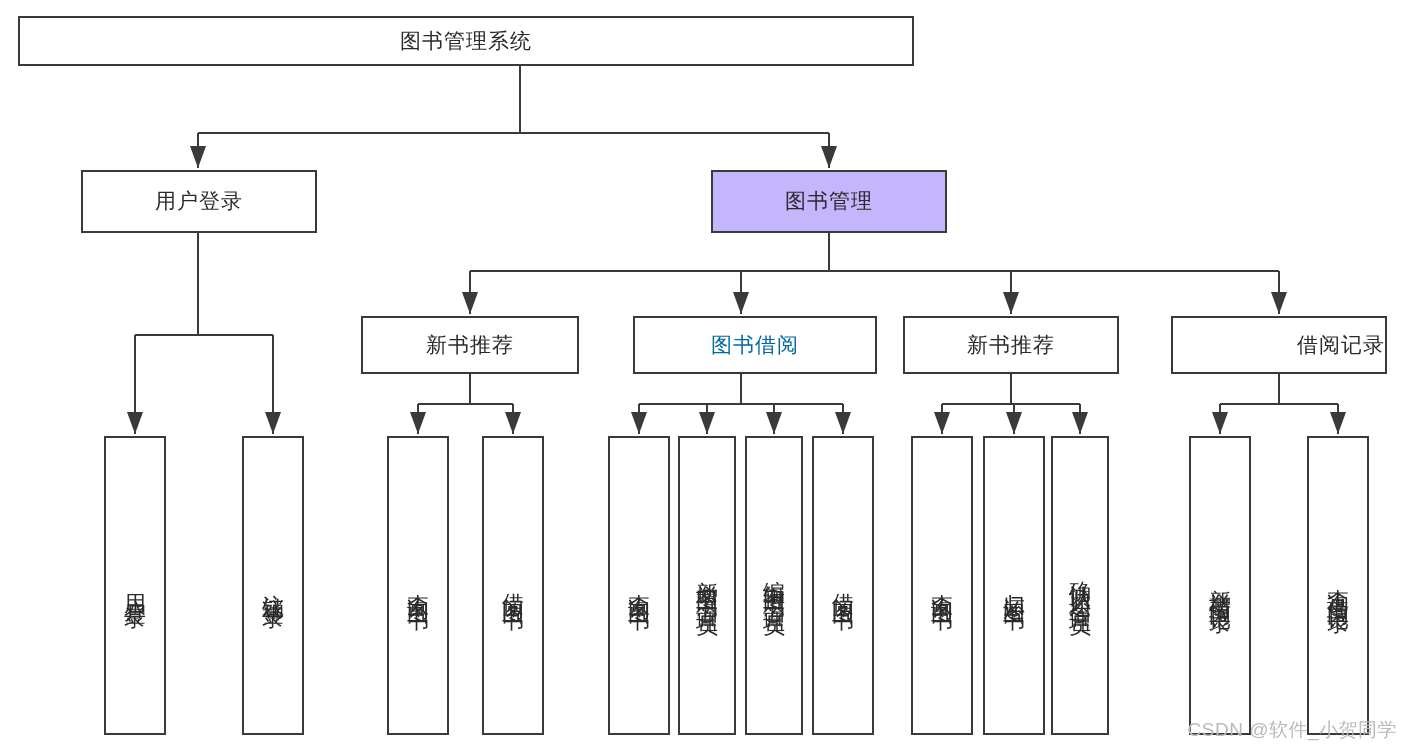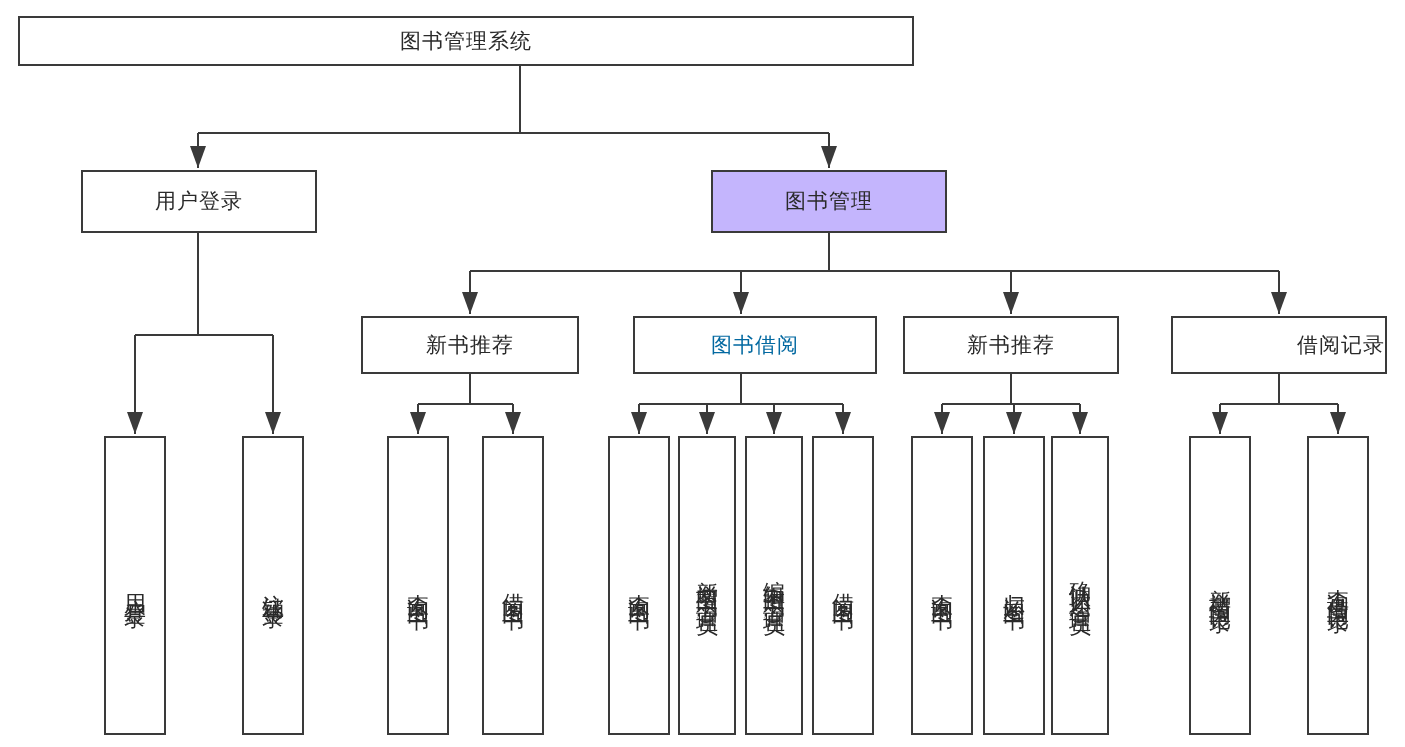--- a/index.html
+++ b/index.html
@@ -184,14 +184,15 @@
         <span class="node-label">确认归还（管理员）</span>
       </div>
       <div class="node vert" style="left: 1189px; top: 436px; width: 62px; height: 299px; border-color: rgb(58, 58, 58); background: rgb(255, 255, 255); color: rgb(42, 42, 42);">
         <span class="node-label">新增借阅记录</span>
       </div>
       <div class="node vert" style="left: 1307px; top: 436px; width: 62px; height: 299px; border-color: rgb(58, 58, 58); background: rgb(255, 255, 255); color: rgb(42, 42, 42);">
         <span class="node-label">查询借阅记录</span>
       </div>
     </div>
 
+  <div id="watermark">CSDN @软件_小贺同学</div>
 
 </div>
 
 </body></html>

